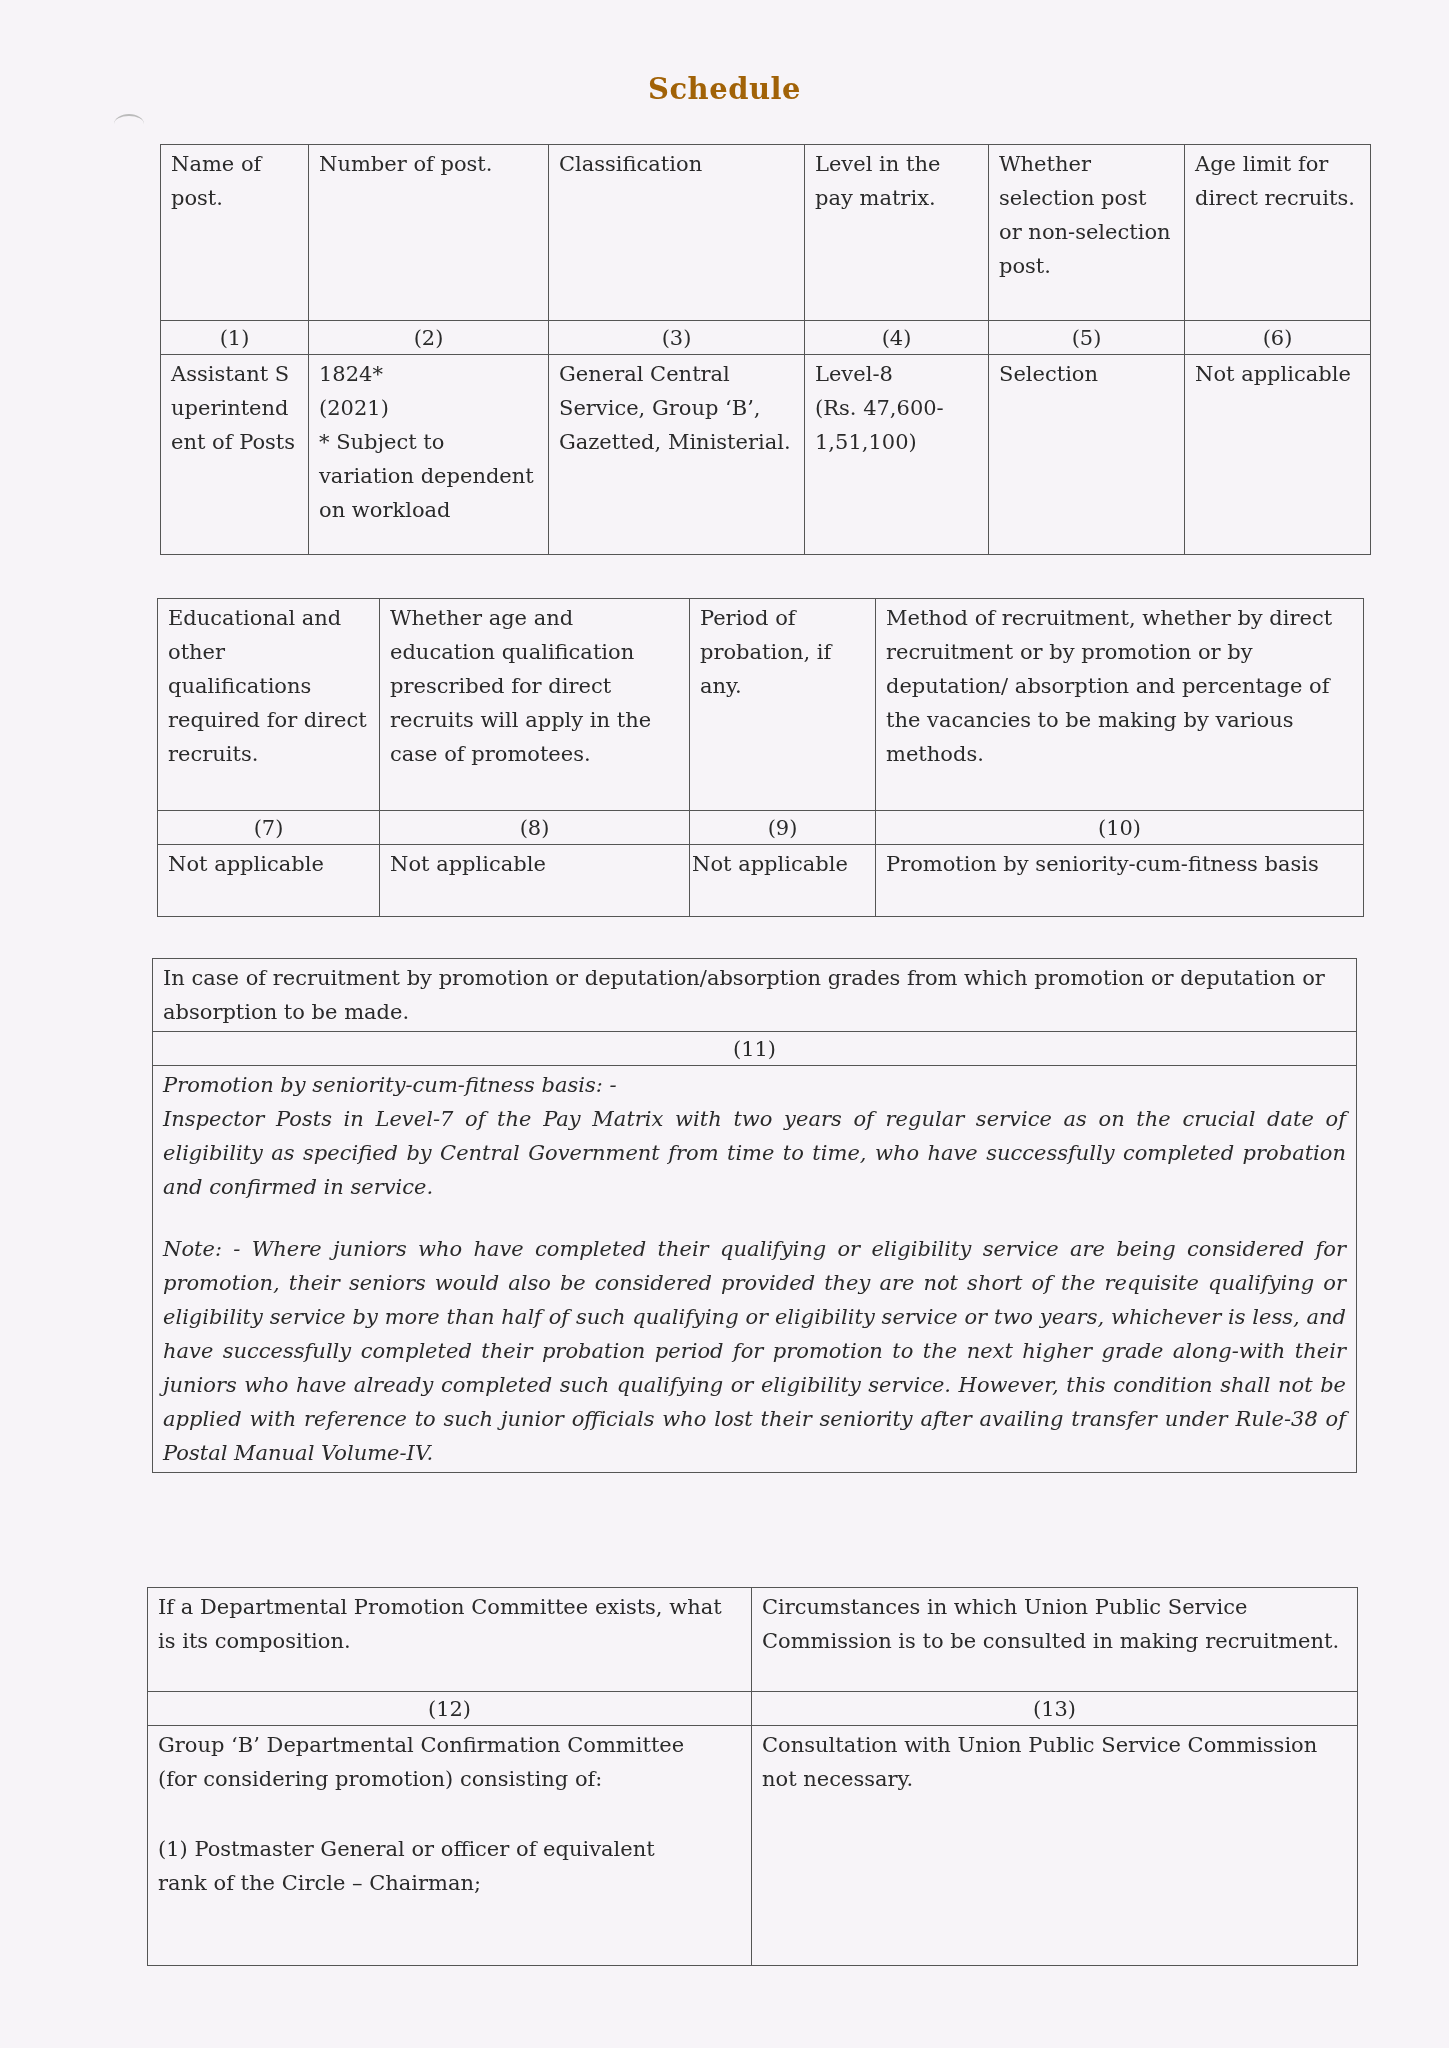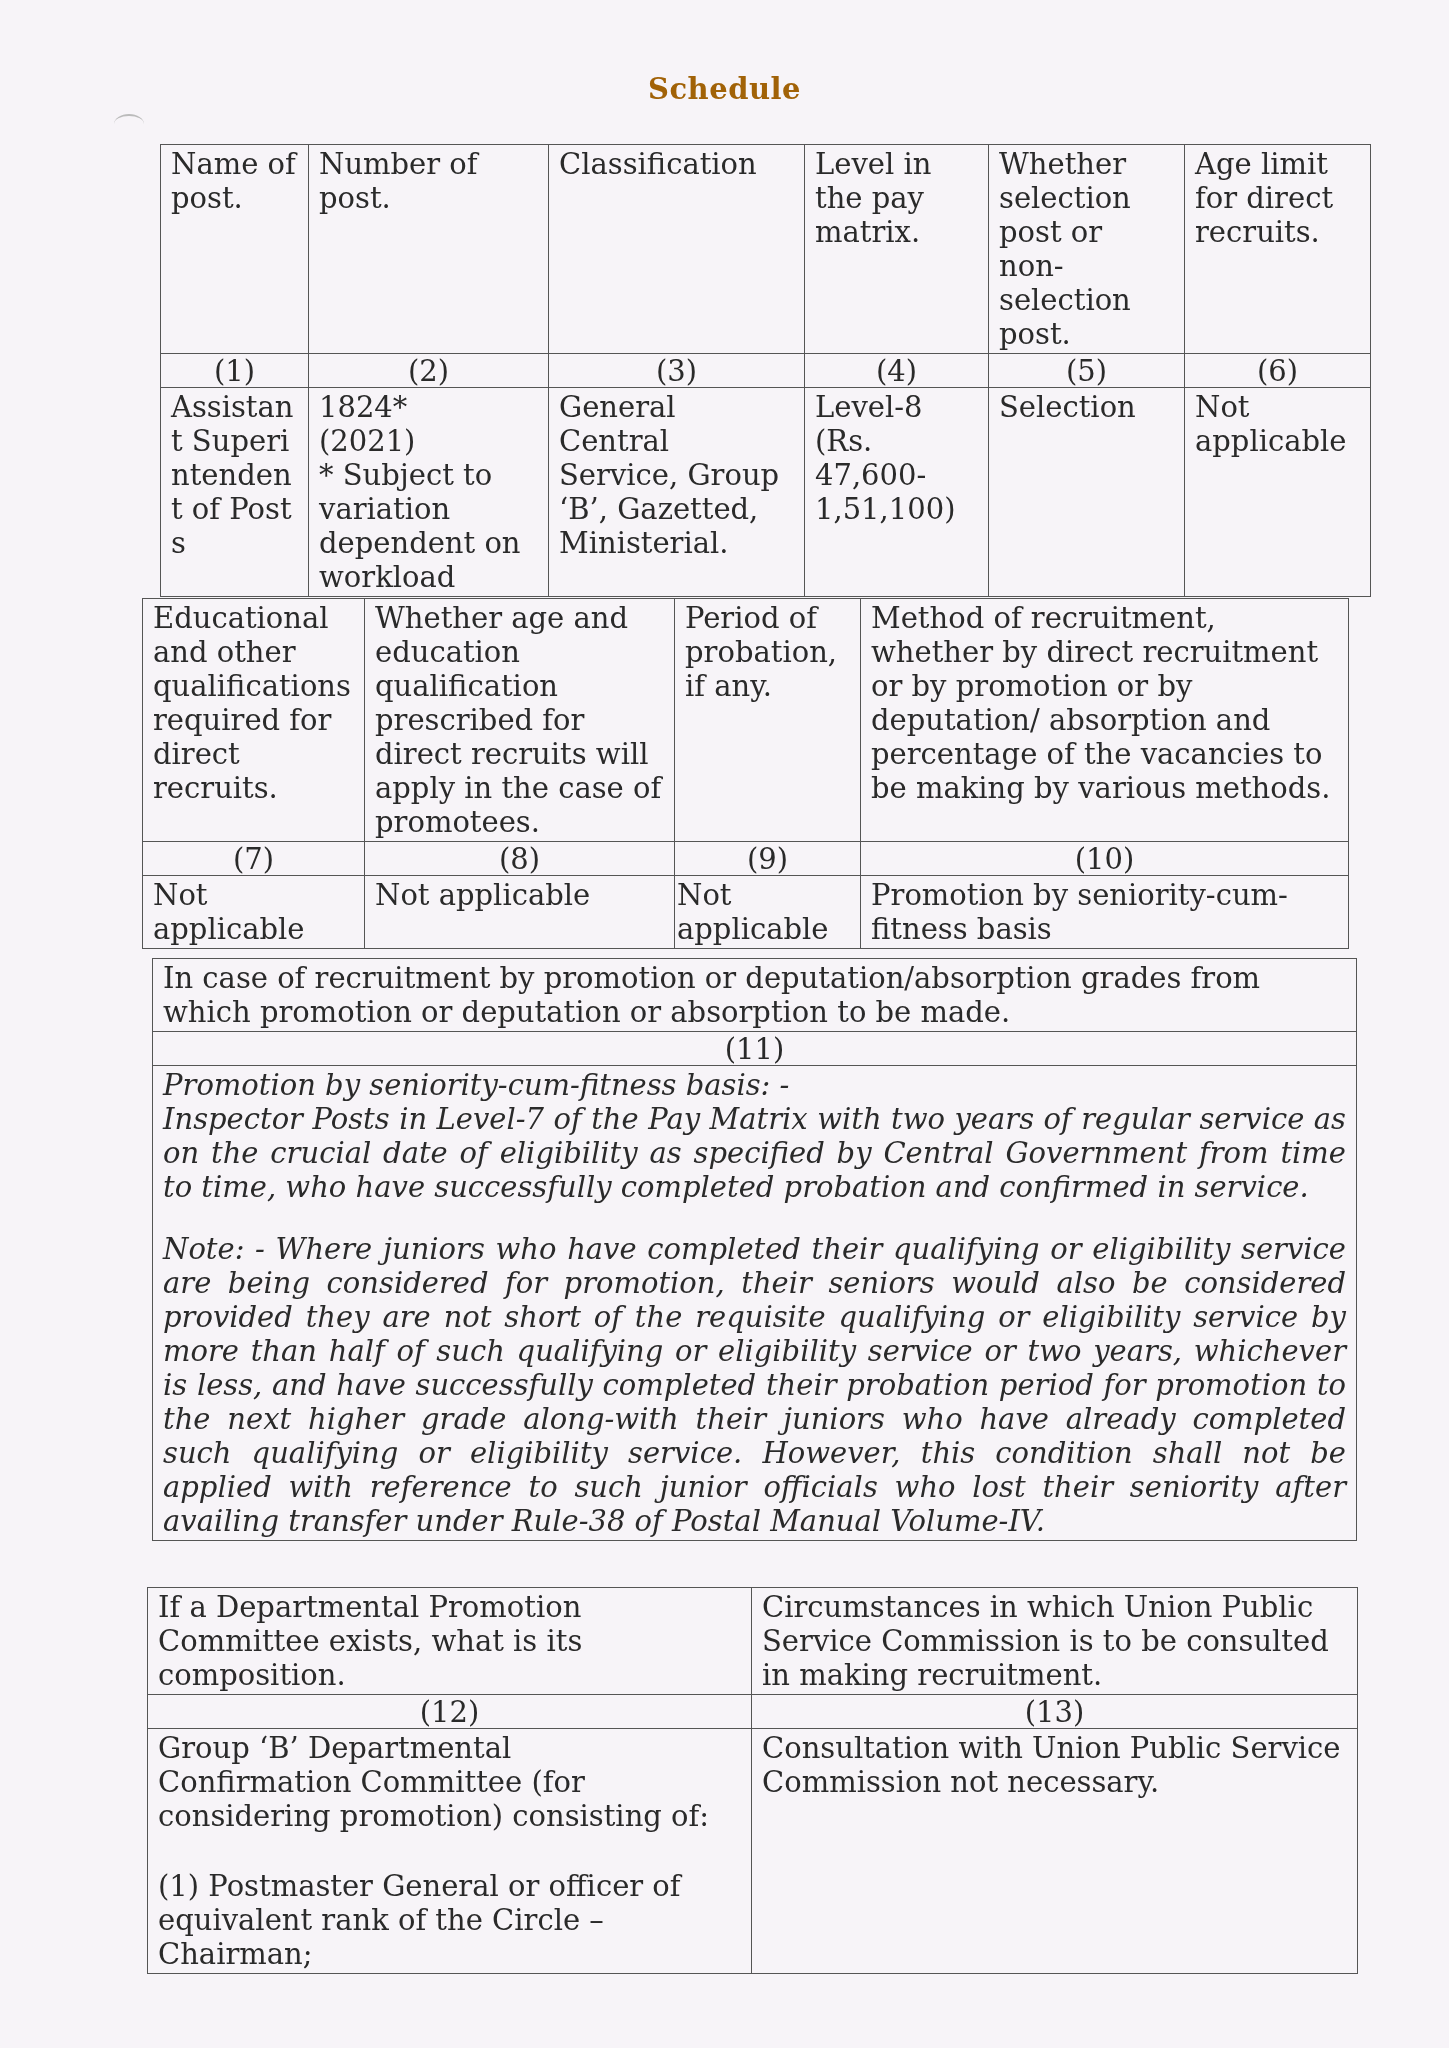--- a/index.html
+++ b/index.html
@@ -23,37 +23,37 @@
       text-align: center;
       font-size: 29px;
       font-weight: bold;
       letter-spacing: 0.5px;
       color: #a16207;
     }
     table.sched {
       position: absolute;
       border-collapse: collapse;
       table-layout: fixed;
-      font-size: 29px;
+      font-size: 21px;
       line-height: 34px;
     }
     table.sched td {
       border: 1.5px solid #555;
       vertical-align: top;
       padding: 2px 10px 2px 10px;
       word-wrap: break-word;
     }
     table.sched td.num {
       text-align: center;
       vertical-align: middle;
       padding: 0 4px;
       line-height: 30px;
     }
     #t1 { left: 160px; top: 144px; width: 1210px; }
-    #t2 { left: 142px; top: 598px; width: 1206px; }
+    #t2 { left: 157px; top: 598px; width: 1206px; }
     #t3 { left: 152px; top: 958px; width: 1204px; }
     #t4 { left: 147px; top: 1587px; width: 1210px; }
     .para { margin: 0; }
     .gap { height: 28px; }
     .justify { text-align: justify; font-style: italic; }
     .note-mark {
       position: absolute;
       left: 114px;
       top: 114px;
       width: 30px;

